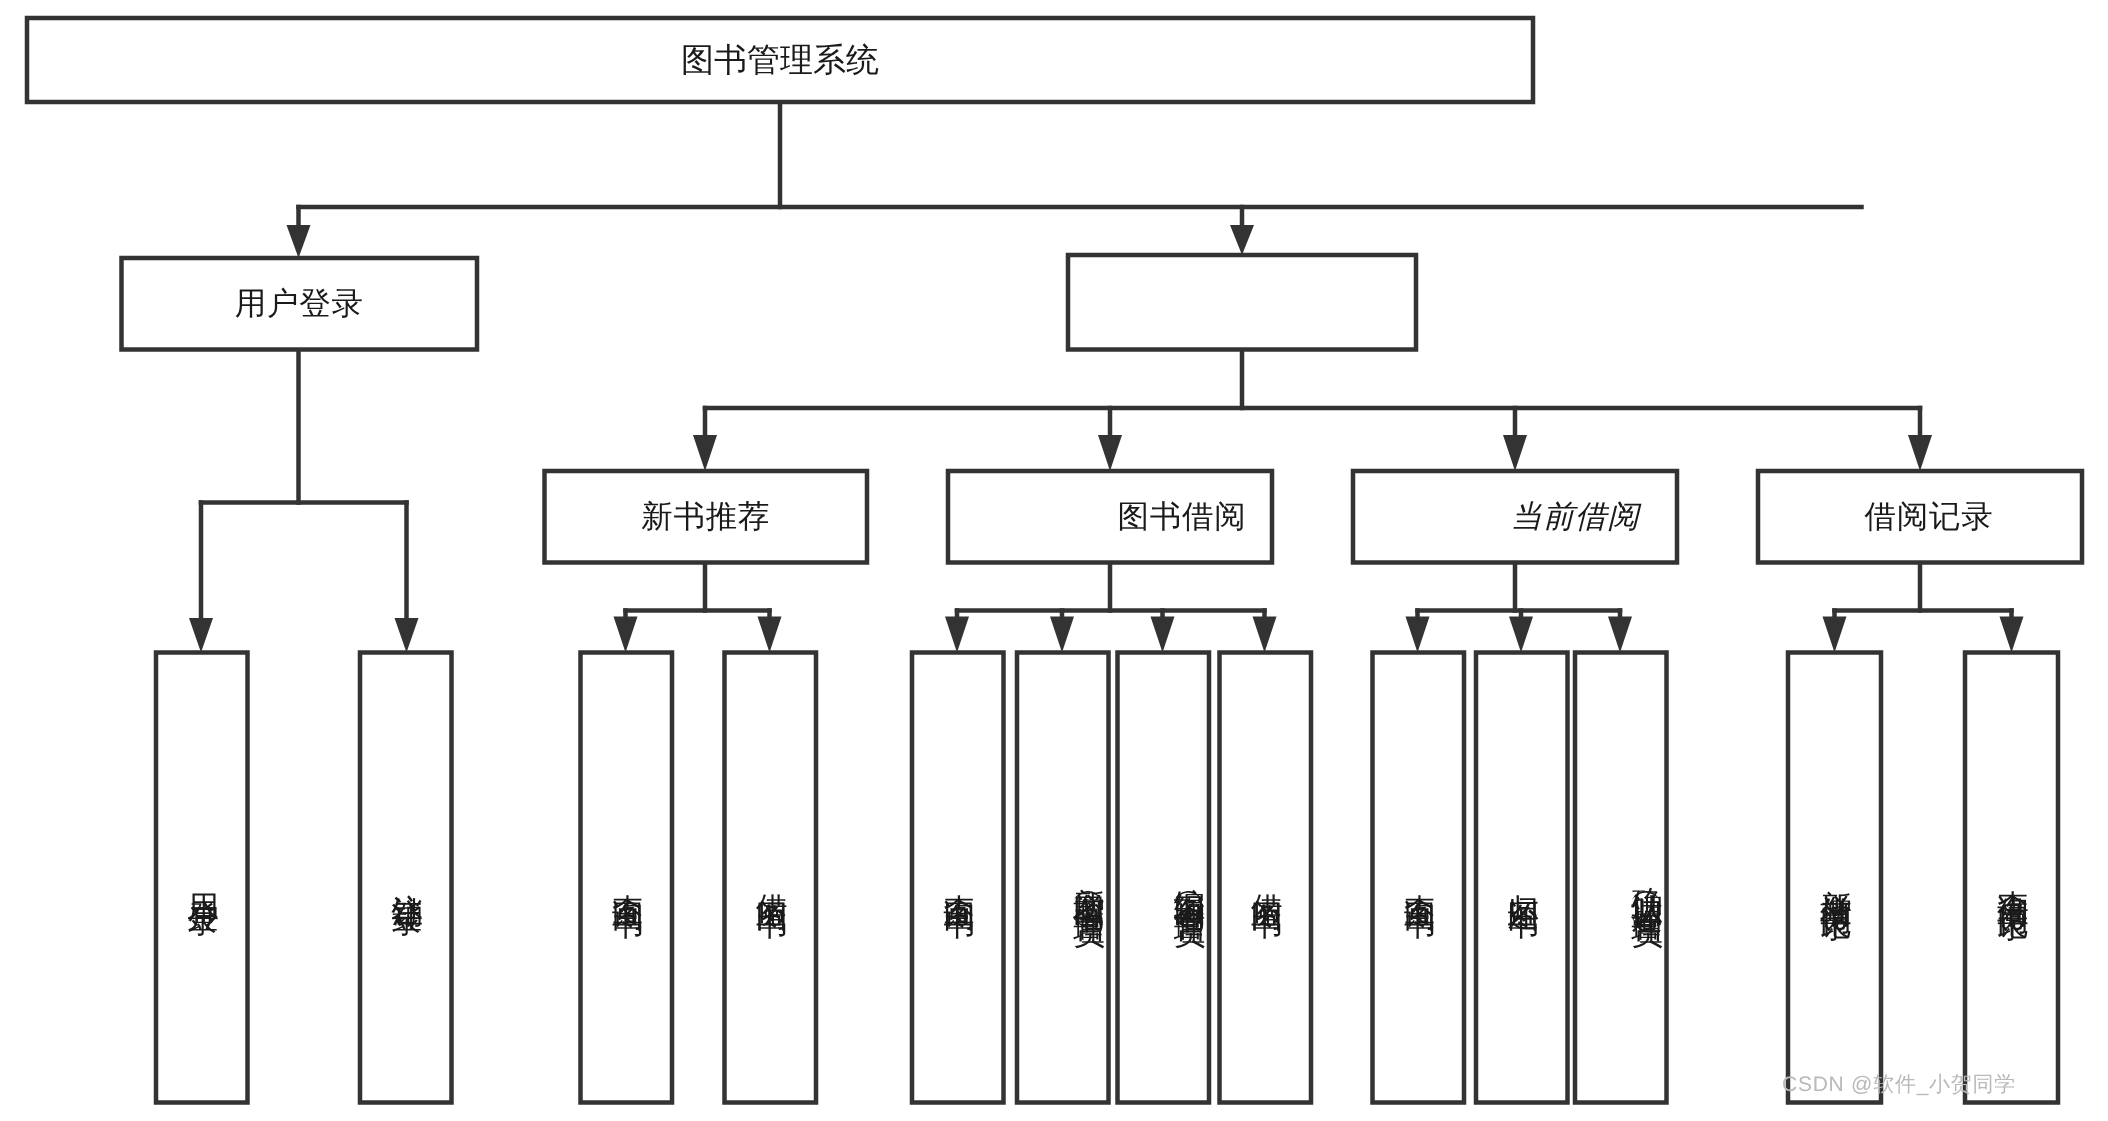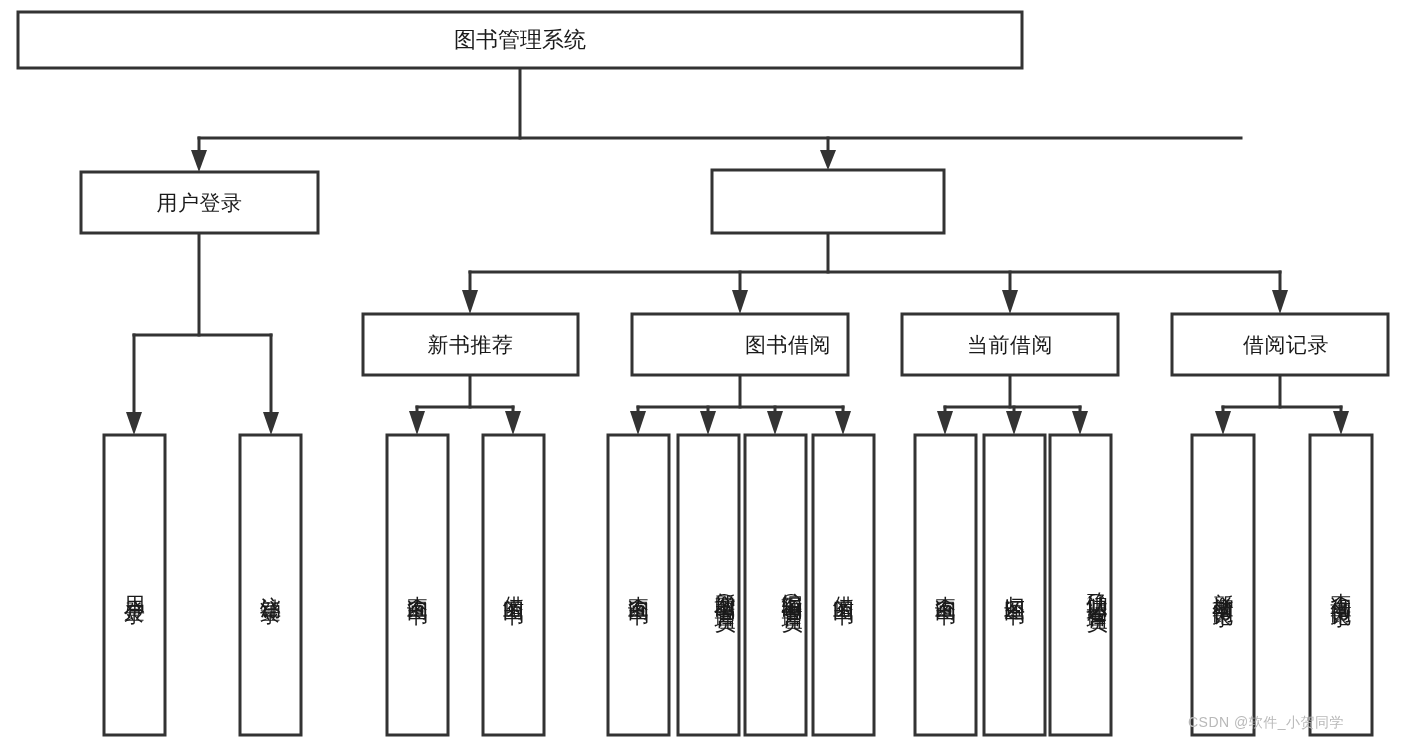--- a/index.html
+++ b/index.html
@@ -187,21 +187,21 @@
     <rect class="node-box" x="1192" y="435" width="62" height="300"></rect>
     <rect class="node-box" x="1310" y="435" width="62" height="300"></rect>
   </svg>
 
   <div class="node-label title" style="left:18px;top:12px;width:1004px;height:56px;">图书管理系统</div>
 
   <div class="node-label horizontal" style="left:81px;top:172px;width:237px;height:61px;">用户登录</div>
 
   <div class="node-label horizontal" style="left:363px;top:314px;width:215px;height:61px;">新书推荐</div>
   <div class="node-label horizontal" style="left:632px;top:314px;width:216px;height:61px;margin-left:48px;">图书借阅</div>
-  <div class="node-label horizontal" style="left:902px;top:314px;width:216px;height:61px;">当前借阅</div>
+  <div class="node-label horizontal" style="left:942px;top:314px;width:216px;height:61px;font-style:italic;">当前借阅</div>
   <div class="node-label horizontal" style="left:1172px;top:314px;width:228px;height:61px;">借阅记录</div>
 
   <div class="node-label vertical centered" style="left:104px;top:435px;width:61px;height:300px;">用户登录</div>
   <div class="node-label vertical centered" style="left:240px;top:435px;width:61px;height:300px;">注销登录</div>
   <div class="node-label vertical centered" style="left:387px;top:435px;width:61px;height:300px;">查询图书</div>
   <div class="node-label vertical centered" style="left:483px;top:435px;width:61px;height:300px;">借阅图书</div>
   <div class="node-label vertical centered" style="left:608px;top:435px;width:61px;height:300px;">查询图书</div>
   <div class="node-label vertical" style="left:678px;top:435px;width:61px;height:300px;">新增图书（管理员）</div>
   <div class="node-label vertical" style="left:745px;top:435px;width:61px;height:300px;">编辑图书（管理员）</div>
   <div class="node-label vertical centered" style="left:813px;top:435px;width:61px;height:300px;">借阅图书</div>

